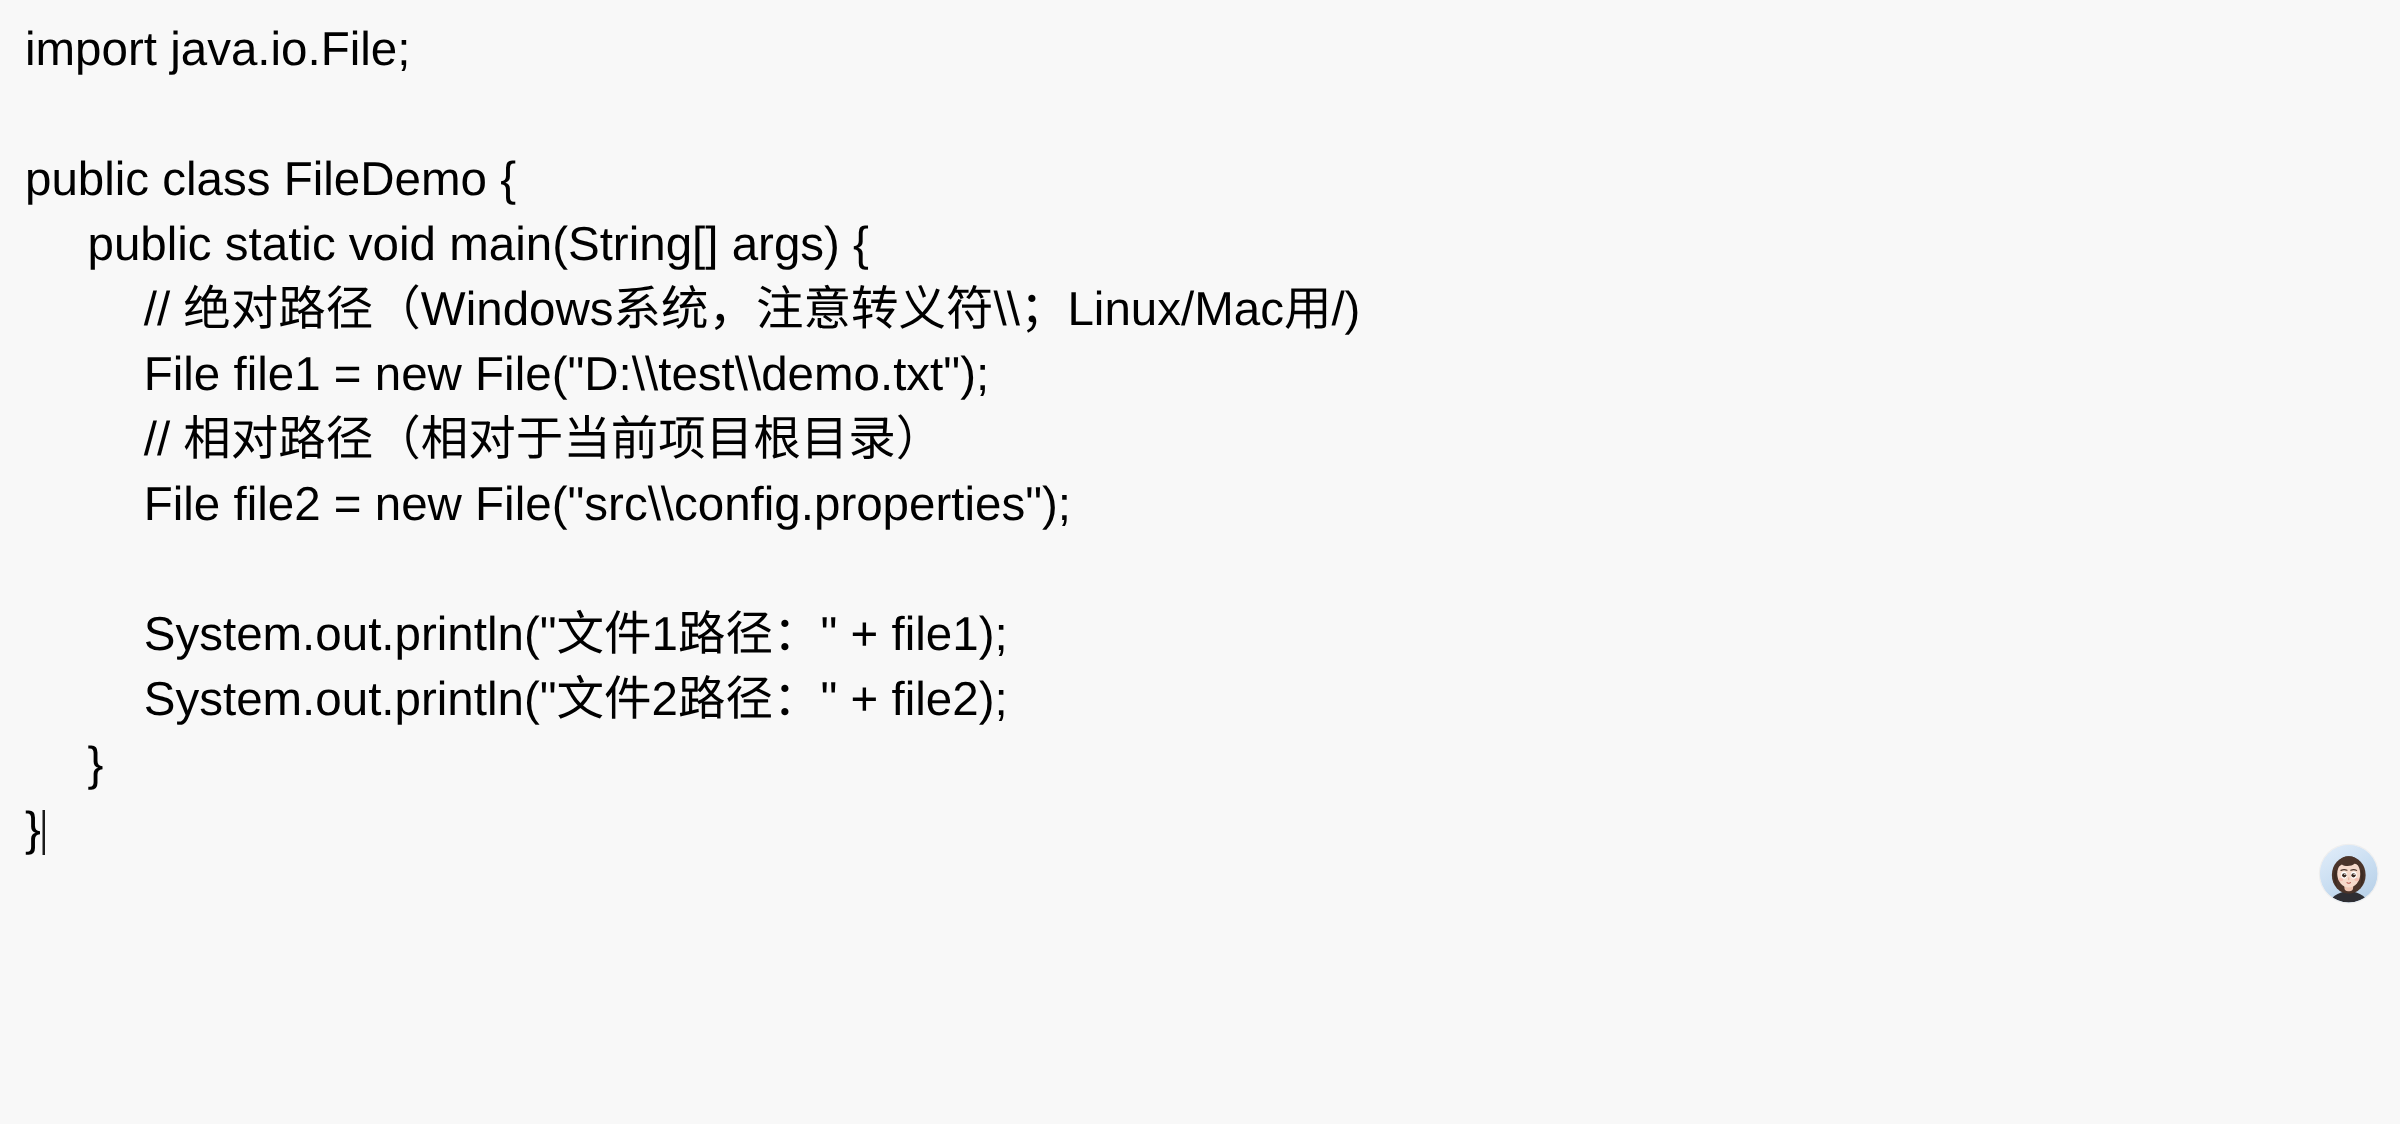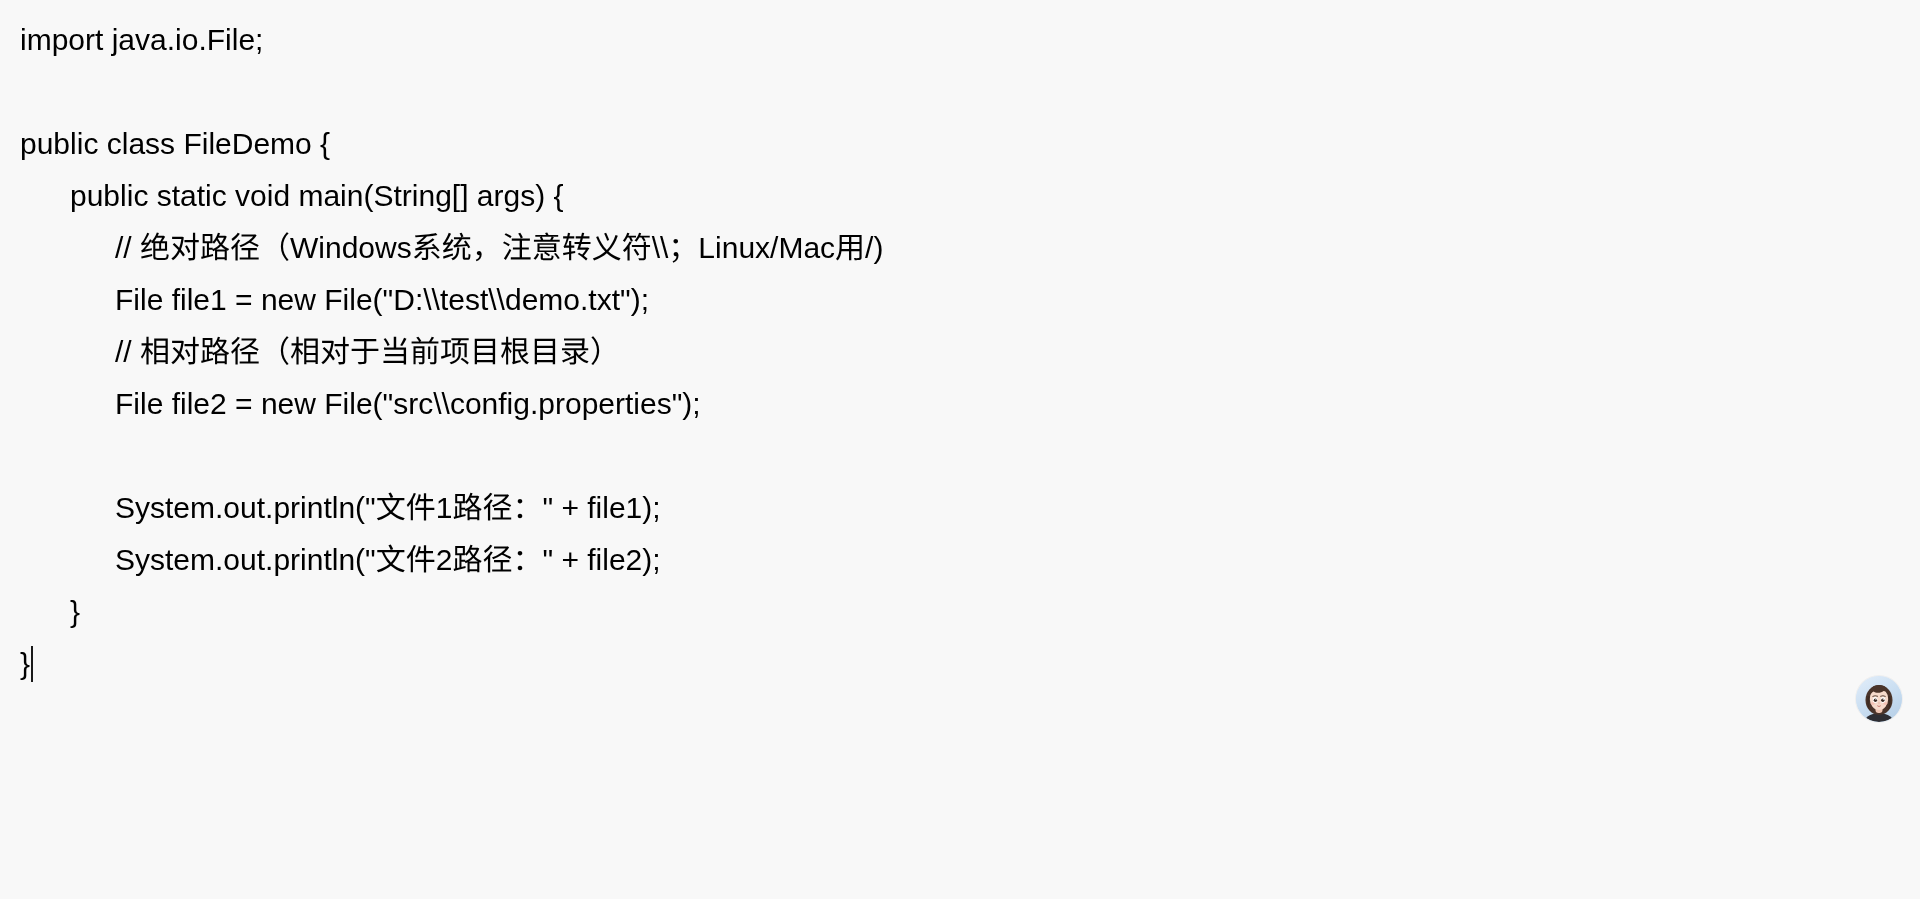--- a/index.html
+++ b/index.html
@@ -37,21 +37,21 @@
     white-space: pre;
     letter-spacing: 0px;
   }
 
   .code-line {
     height: 52px;
     padding-left: 20px;
     box-sizing: border-box;
     white-space: pre;
     color: #000000;
-    font-size: 30px;
+    font-size: 38px;
     line-height: 52px;
     display: block;
   }
 
   .code-line.blank {
     height: 52px;
   }
 
   
   .caret-line {

